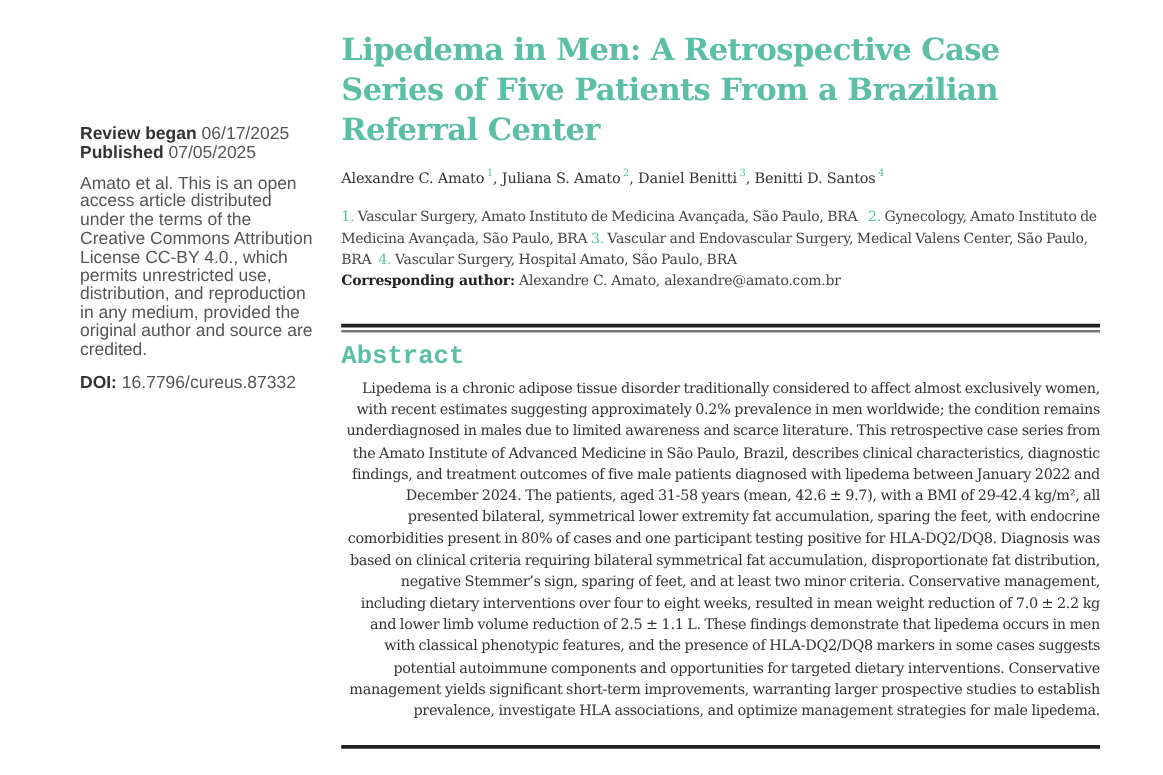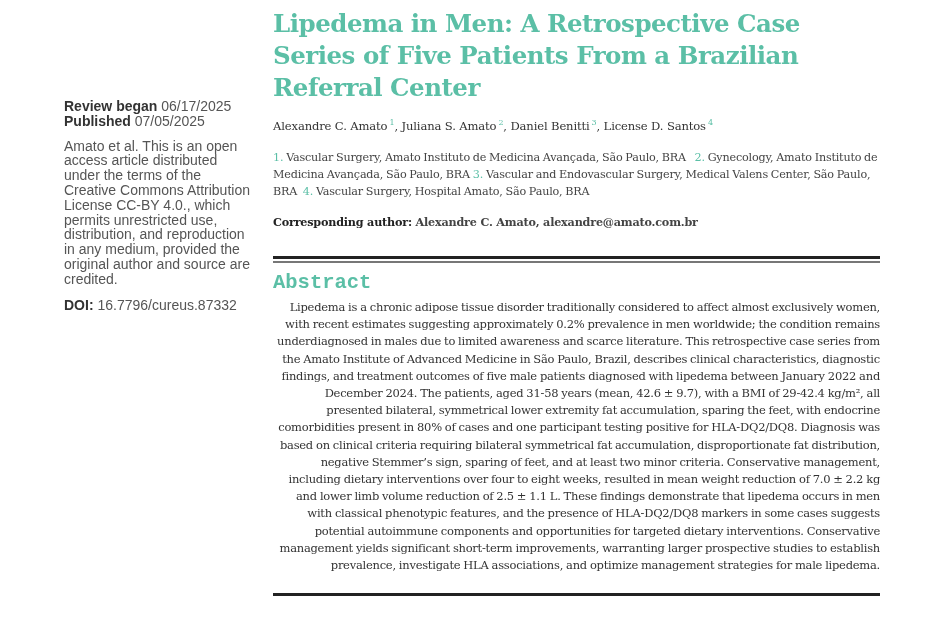--- a/index.html
+++ b/index.html
@@ -14,38 +14,38 @@
     position: absolute; left: 64px; top: 99px; width: 190px;
     font-family: "Liberation Sans", sans-serif;
     font-size: 14px; line-height: 14.8px; color: #555555;
   }
   .sidebar .row { white-space: nowrap; }
   .sidebar b { color: #333333; font-weight: bold; }
   .sidebar .copyright-block { margin-top: 10px; }
   .sidebar .license { white-space: normal; }
   .sidebar .doi { margin-top: 11px; }
 
-  .main { position: absolute; left: 273px; top: 8px; width: 607px; }
+  .main { position: absolute; left: 273px; top: 24px; width: 607px; }
   .title {
     margin: 0; color: #5bbfa6;
     font-family: "DejaVu Serif", serif; font-weight: bold;
     font-size: 24.5px; line-height: 32px; letter-spacing: -0.5px;
   }
   .authors {
     margin-top: 11px; font-size: 11.6px; line-height: 16px; color: #333;
     white-space: nowrap; letter-spacing: -0.15px;
   }
   .authors sup { color: #5bbfa6; font-size: 8px; vertical-align: 5px; margin-left: 2px; }
   .affiliations {
     margin-top: 15px; font-size: 11.2px; line-height: 17px; color: #444;
     letter-spacing: -0.2px; word-spacing: -0.5px;
   }
   .affiliations .num { color: #5bbfa6; }
   .corresponding {
-    margin-top: 14px; font-size: 11.2px; line-height: 16px; color: #444; letter-spacing: -0.2px; font-weight: bold;
+    font-size: 11.2px; line-height: 16px; color: #444; letter-spacing: -0.2px;
   }
   .corresponding b { color: #222; }
   .rule-top { margin-top: 26px; height: 3px; background: #222; }
   .rule-top2 { margin-top: 2px; height: 2px; background: #777; }
   .abstract-heading {
     margin: 8px 0 0 0; color: #5bbfa6;
     font-family: Liberation Mono, monospace; font-weight: bold;
     font-size: 20.5px; line-height: 24px;
   }
   .abstract-body {
@@ -75,21 +75,21 @@
   </div>
 </aside>
 
 <main class="main">
   <h1 class="title">Lipedema in Men: A Retrospective Case Series of Five Patients From a Brazilian Referral Center</h1>
 
   <div class="authors">
     <span><span>Alexandre C. Amato</span><sup>1</sup></span>,
     <span><span>Juliana S. Amato</span><sup>2</sup></span>,
     <span><span>Daniel Benitti</span><sup>3</sup></span>,
-    <span><span>License D. Santos</span><sup>4</sup></span>
+    <span><span>Benitti D. Santos</span><sup>4</sup></span>
   </div>
 
   <div class="affiliations">
     <span><span class="num">1.</span> <span>Vascular Surgery, Amato Instituto de Medicina Avançada, São Paulo, BRA</span></span>&nbsp;&nbsp;
     <span><span class="num">2.</span> <span>Gynecology, Amato Instituto de Medicina Avançada, São Paulo, BRA</span></span>
     <span><span class="num">3.</span> <span>Vascular and Endovascular Surgery, Medical Valens Center, São Paulo, BRA</span></span>&nbsp;
     <span><span class="num">4.</span> <span>Vascular Surgery, Hospital Amato, São Paulo, BRA</span></span>
   </div>
 
   <div class="corresponding">

